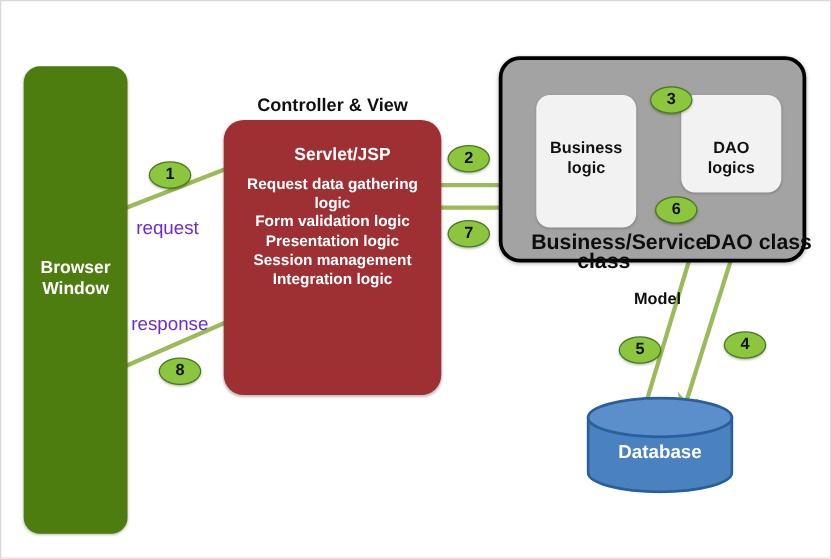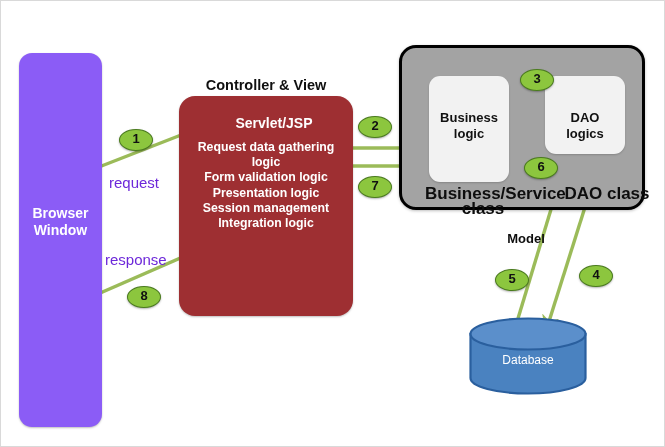--- a/index.html
+++ b/index.html
@@ -25,21 +25,21 @@
     height: 447px;
     pointer-events: none;
   }
   
   #browser-window {
     position: absolute;
     left: 18px;
     top: 52px;
     width: 83px;
     height: 374px;
-    background: #8b5cf6;
+    background: #4d7c0f;
     border-radius: 13px;
     box-shadow: 0 1px 2px rgba(0,0,0,0.25);
   }
   #browser-window .label {
     position: absolute;
     left: 0;
     right: 0;
     top: 152px;
     text-align: center;
     color: #ffffff;
@@ -175,22 +175,22 @@
     width: 118px;
     height: 78px;
   }
   #database .db-label {
     position: absolute;
     left: 0;
     right: 0;
     top: 36px;
     text-align: center;
     color: #ffffff;
-    font-weight: normal;
-    font-size: 12px;
+    font-weight: bold;
+    font-size: 15px;
   }
   
   .step-badge {
     position: absolute;
     width: 32px;
     height: 20px;
     border-radius: 50%;
     background: #8cc63e;
     border: 1.4px solid #4a7a1f;
     color: #111111;

